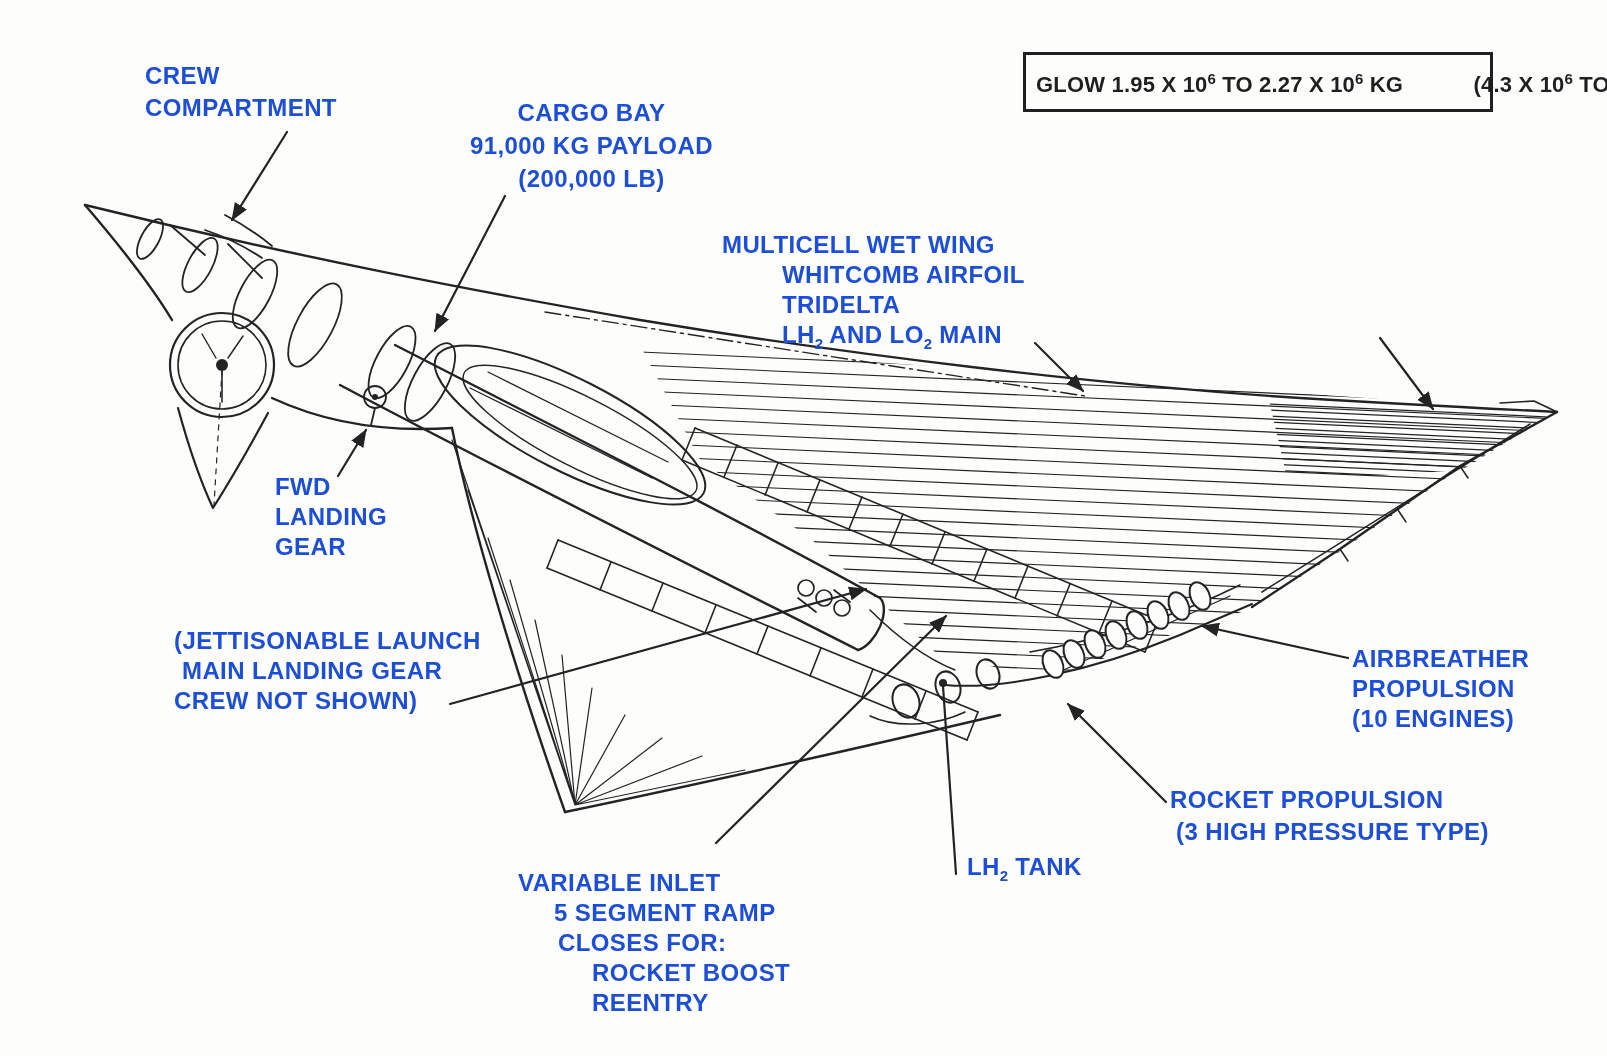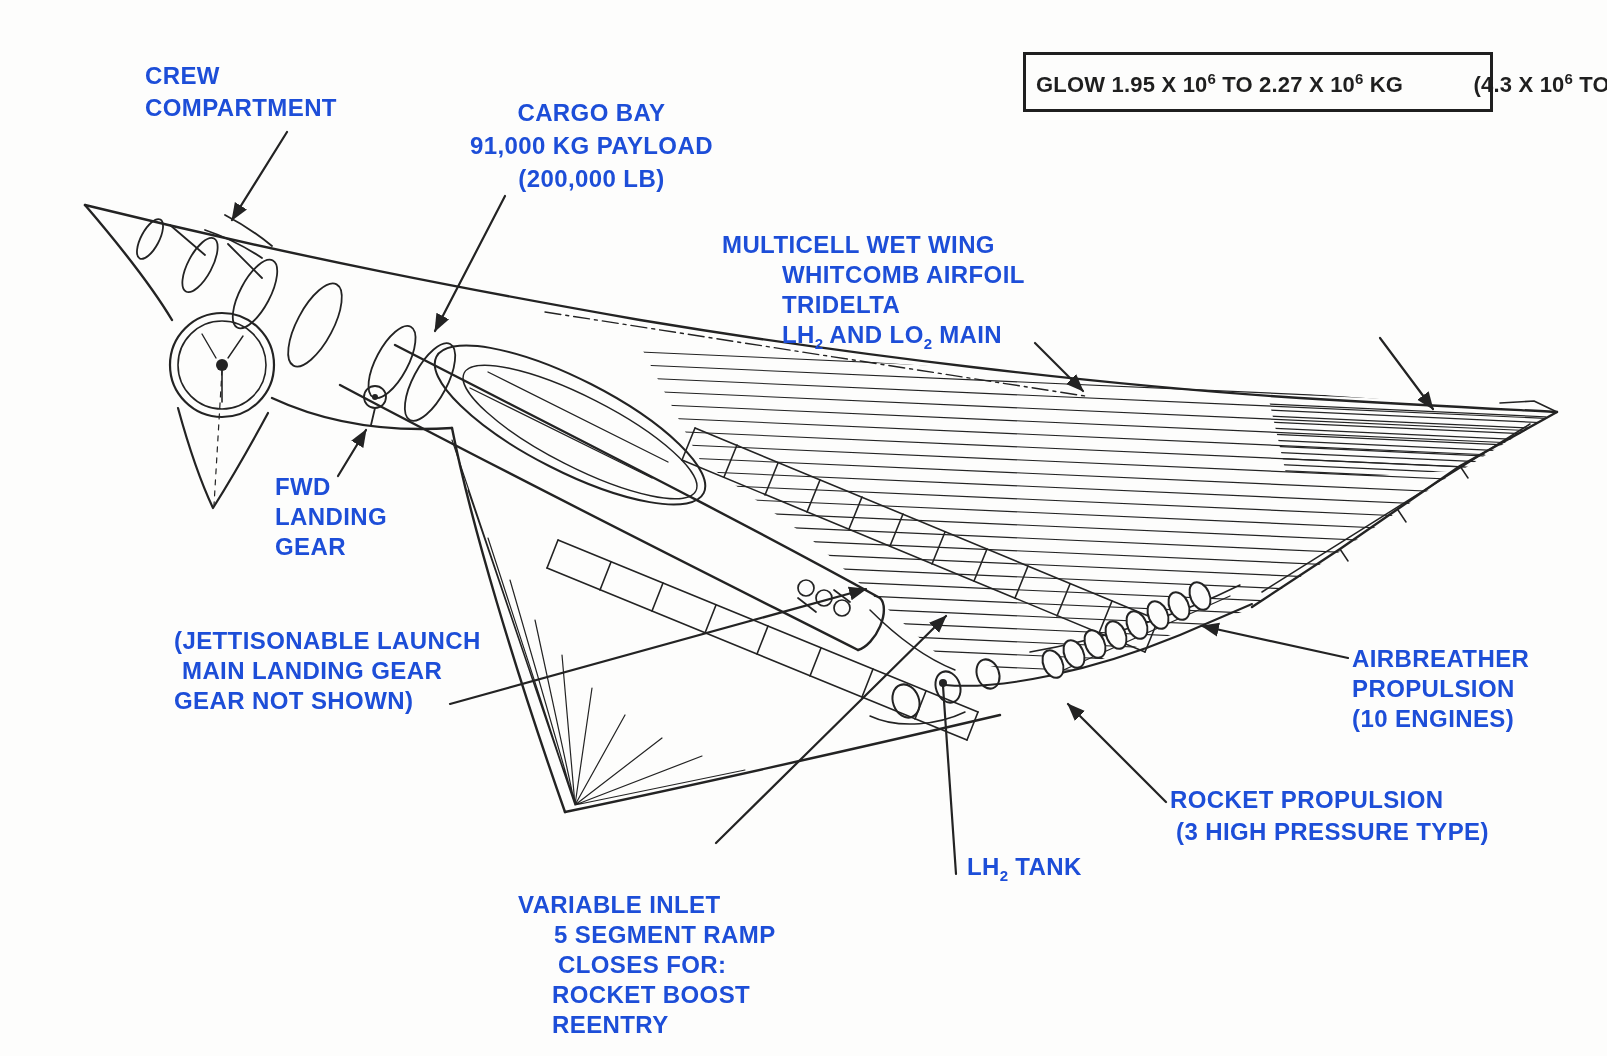--- a/index.html
+++ b/index.html
@@ -3,21 +3,21 @@
 <meta charset="utf-8">
 <style>
   html,body{margin:0;padding:0;background:#ffffff;}
   #page{position:relative;width:1607px;height:1056px;background:#fdfdfc;overflow:hidden;
         font-family:"Liberation Sans", sans-serif;}
   #art{position:absolute;left:0;top:0;width:100%;height:100%;}
   .lbl{position:absolute;color:#1d4ed8;font-weight:bold;font-size:24px;line-height:30px;
        letter-spacing:0.4px;white-space:nowrap;}
   .lbl .ln{display:block;}
   .ml6{margin-left:6px;text-align:center;} .ml8{margin-left:8px;} .ml38{margin-left:60px;}
-  .ml39{margin-left:36px;} .ml40{margin-left:40px;} .ml64{margin-left:64px;} .ml74{margin-left:34px;}
+  .ml39{margin-left:36px;} .ml40{margin-left:40px;} .ml64{margin-left:64px;} .ml74{margin-left:74px;}
   sub.chem{font-size:15px;vertical-align:-6px;letter-spacing:0;}
   sup.pow{font-size:15px;vertical-align:8px;letter-spacing:0;}
   #glow-box{position:absolute;left:1023px;top:52px;width:444px;border:3px solid #1f1f1f;
             padding:8px 10px 9px 10px;color:#1f1f1f;font-weight:bold;font-size:22px;
             line-height:31px;letter-spacing:0.2px;white-space:nowrap;background:#fdfdfc;}
   .lh32{line-height:32px;} .lh33{line-height:33px;text-align:center;}
 </style>
 </head>
 <body>
 
@@ -201,24 +201,24 @@
 
   <div class="lbl" style="left:275px;top:472px">
     <span class="ln">FWD</span>
     <span class="ln">LANDING</span>
     <span class="ln">GEAR</span>
   </div>
 
   <div class="lbl" style="left:174px;top:626px">
     <span class="ln">(JETTISONABLE LAUNCH</span>
     <span class="ln ml8">MAIN LANDING GEAR</span>
-    <span class="ln">GEAR NOT SHOWN)</span>
-  </div>
-
-  <div class="lbl" style="left:518px;top:890px">
+    <span class="ln">CREW NOT SHOWN)</span>
+  </div>
+
+  <div class="lbl" style="left:518px;top:868px">
     <span class="ln">VARIABLE INLET</span>
     <span class="ln ml39">5 SEGMENT RAMP</span>
     <span class="ln ml40">CLOSES FOR:</span>
     <span class="ln ml74">ROCKET BOOST</span>
     <span class="ln ml74">REENTRY</span>
   </div>
 
   <div class="lbl" style="left:967px;top:852px">
     <span class="ln"><span>LH</span><sub class="chem">2</sub><span> TANK</span></span>
   </div>

